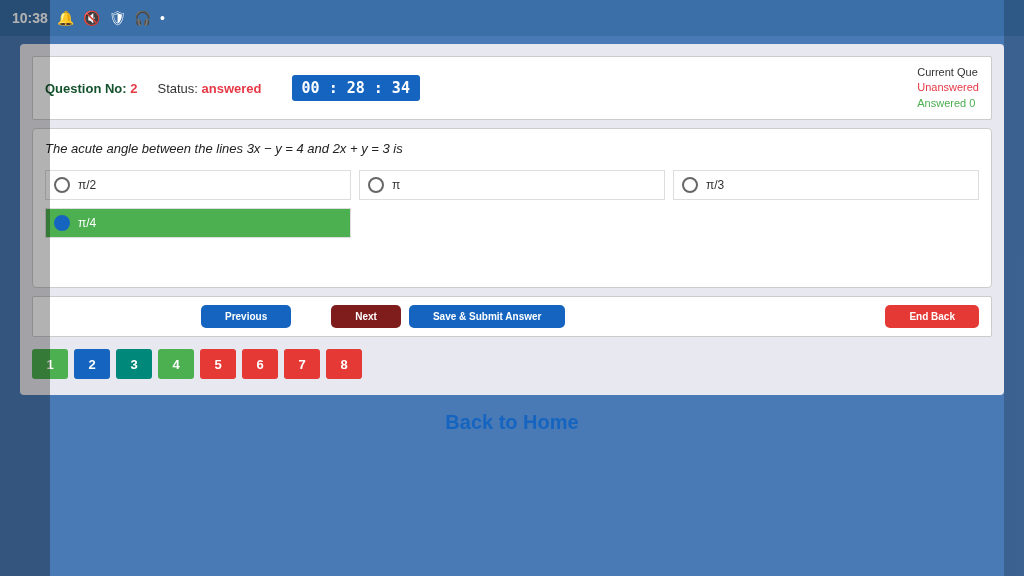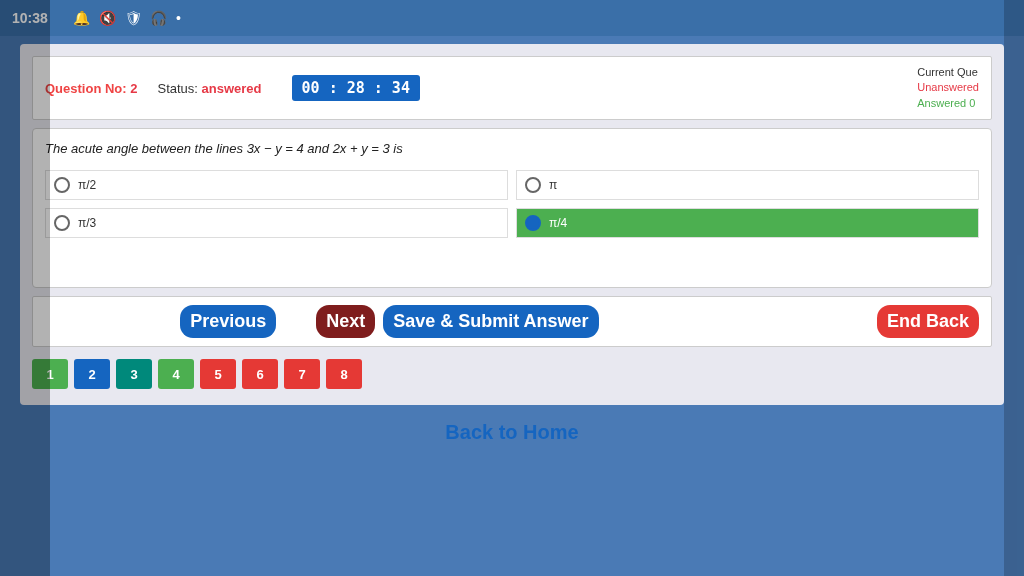--- a/index.html
+++ b/index.html
@@ -12,21 +12,21 @@
       position: relative;
     }
 
     
     .status-bar {
       background: #3a6fa8;
       height: 36px;
       display: flex;
       align-items: center;
       padding: 10px 12px;
-      gap: 26px;
+      gap: 10px;
     }
     .status-bar-time {
       color: white;
       font-size: 14px;
       font-weight: bold;
     }
     .status-bar-icons {
       display: flex;
       gap: 8px;
       align-items: center;
@@ -53,21 +53,21 @@
       align-items: center;
       gap: 20px;
       margin-bottom: 8px;
       border-radius: 2px;
     }
     .question-no {
       font-size: 13px;
       color: #333;
     }
     .question-no span {
-      color: #ef4444;
+      color: #14532d;
       font-weight: bold;
     }
     .status-label {
       font-size: 13px;
       color: #333;
     }
     .status-answered {
       color: #e63946;
       font-weight: bold;
     }
@@ -103,21 +103,21 @@
     .question-text {
       font-size: 13px;
       color: #222;
       margin-bottom: 14px;
       font-style: italic;
     }
 
     
     .options-grid {
       display: grid;
-      grid-template-columns: 1fr 1fr;
+      grid-template-columns: 1fr 1fr 1fr;
       gap: 8px;
     }
     .option-row {
       display: flex;
       align-items: center;
       gap: 8px;
       padding: 6px 8px;
       border: 1px solid #ddd;
     }
     .option-row.selected {
@@ -149,25 +149,25 @@
       border: 1px solid #ccc;
       padding: 8px 12px;
       display: flex;
       align-items: center;
       justify-content: center;
       gap: 8px;
       margin-bottom: 8px;
       border-radius: 2px;
     }
     .btn {
-      padding: 6px 10px;
+      padding: 6px 24px;
       border: none;
-      border-radius: 13px;
+      border-radius: 5px;
       cursor: pointer;
-      font-size: 18px;
+      font-size: 10px;
       font-weight: bold;
       color: white;
     }
     .btn-prev { background: #1565c0; }
     .btn-next { background: #7f1d1d; margin-left: 32px; }
     .btn-save { background: #1565c0; }
     .btn-end { background: #e53935; margin-left: auto; }
 
     .nav-buttons-wrapper {
       display: flex;

